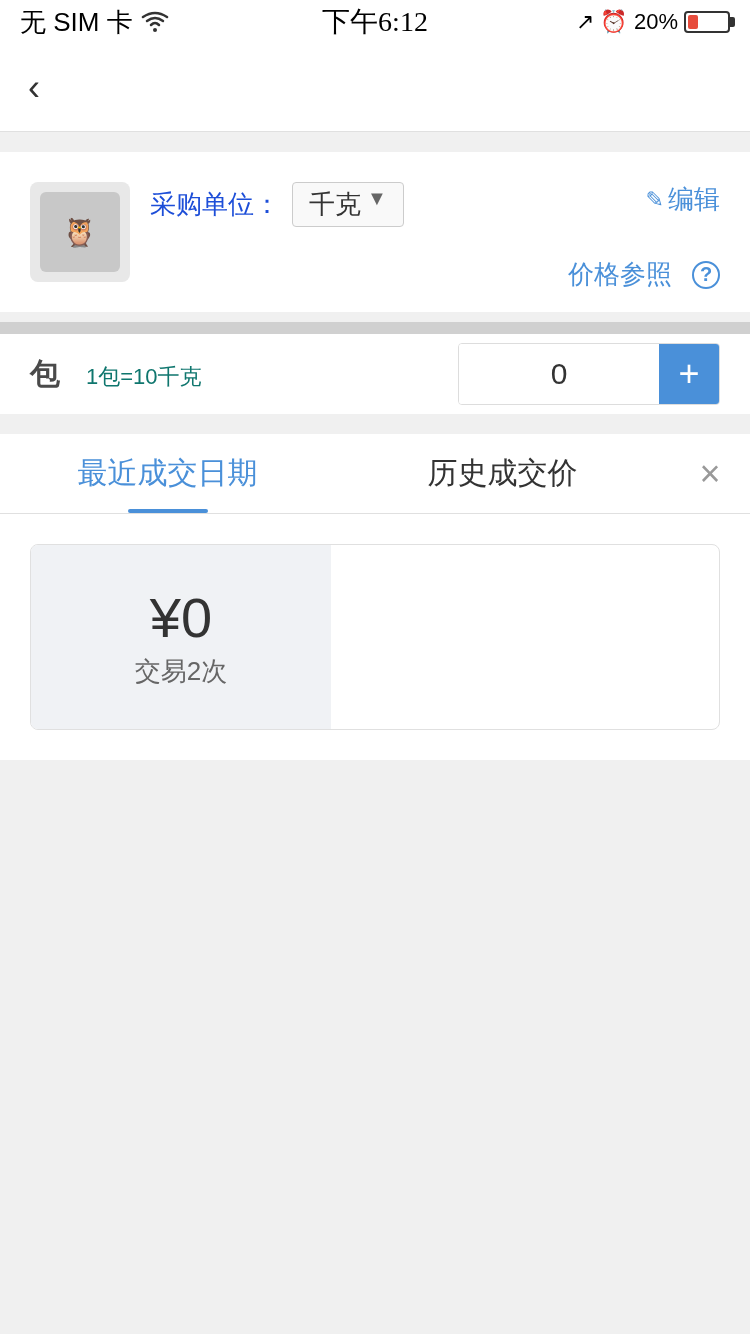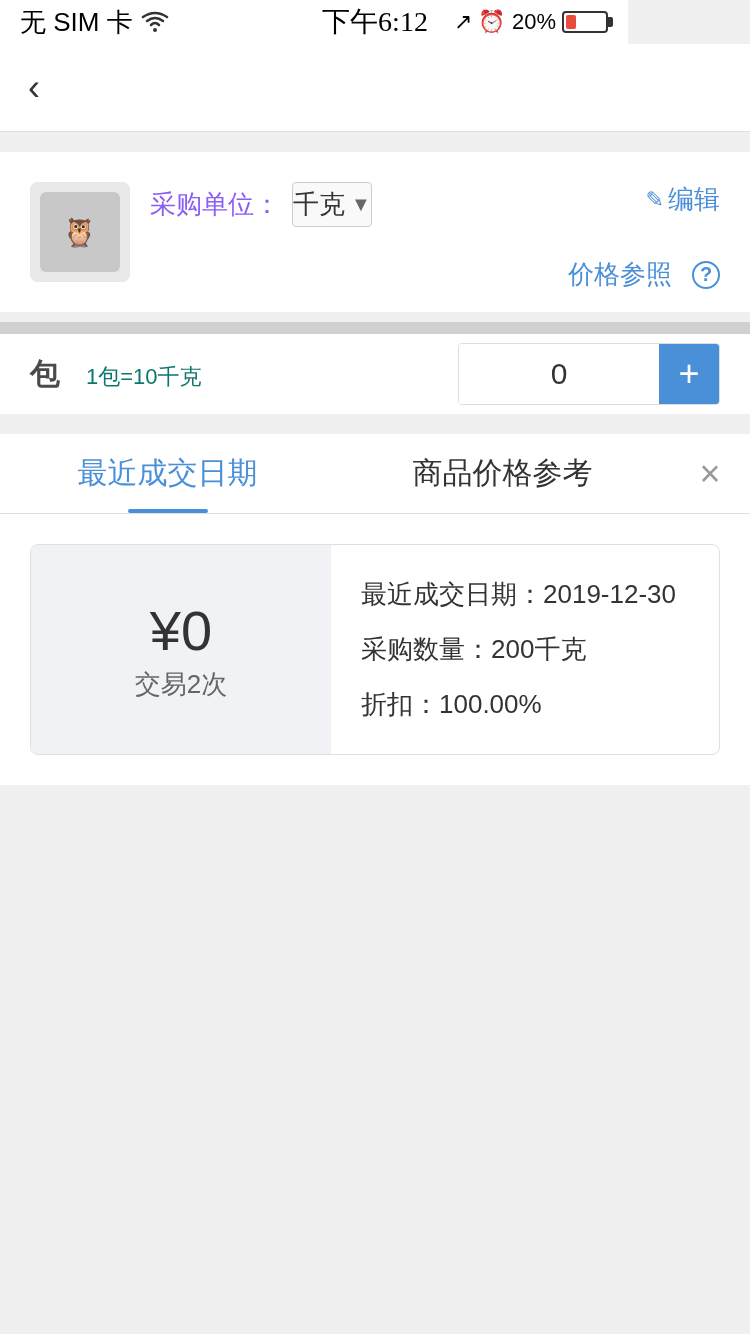--- a/index.html
+++ b/index.html
@@ -7,21 +7,21 @@
     body {
       width: 750px;
       min-height: 1334px;
       font-family: -apple-system, "PingFang SC", "Helvetica Neue", sans-serif;
       background: #f0f0f0;
       overflow-x: hidden;
     }
 
     
     .status-bar {
-      width: 628px;
+      width: 750px;
       height: 44px;
       background: #fff;
       display: flex;
       align-items: center;
       justify-content: space-between;
       padding: 0 20px;
       font-size: 26px;
       font-weight: 500;
     }
     .status-left {
@@ -143,28 +143,27 @@
       color: #333;
       font-weight: 500;
     }
     .product-unit-row {
       display: flex;
       align-items: center;
       gap: 12px;
     }
     .unit-label {
       font-size: 26px;
-      color: #8b5cf6;
+      color: #1d4ed8;
     }
     .unit-select {
       display: flex;
-      align-items: center;
       border: 1px solid #ccc;
       border-radius: 4px;
-      padding: 4px 0;
+      padding: 4px 16px;
       font-size: 26px;
       color: #333;
       background: #f9f9f9;
       cursor: pointer;
     }
     .unit-select-arrow {
       margin-left: 6px;
       color: #666;
       font-size: 20px;
     }
@@ -443,43 +442,32 @@
     </div>
   </div>
 </div>
 
 <div class="tab-section">
   <div class="tab-header">
     <div class="tab-item active">
       <span>最近成交日期</span>
     </div>
     <div class="tab-item">
-      <span>商品价格参考</span>
+      <span>历史成交价</span>
     </div>
     <div class="tab-close">
       <span>×</span>
     </div>
   </div>
 
   <div class="tab-content">
     <div class="price-card">
       <div class="price-card-left">
         <div class="price-value">
           <span>¥</span><span>0</span>
         </div>
         <div class="price-transactions">交易2次</div>
       </div>
-      <div class="price-card-right">
-        <div class="price-detail-row">
-          <span>最近成交日期：</span><span>2019-12-30</span>
-        </div>
-        <div class="price-detail-row">
-          <span>采购数量：</span><span>200千克</span>
-        </div>
-        <div class="price-detail-row">
-          <span>折扣：</span><span>100.00%</span>
-        </div>
-      </div>
     </div>
   </div>
 </div>
 
 <div class="main-content"></div>
 
 </body></html>

